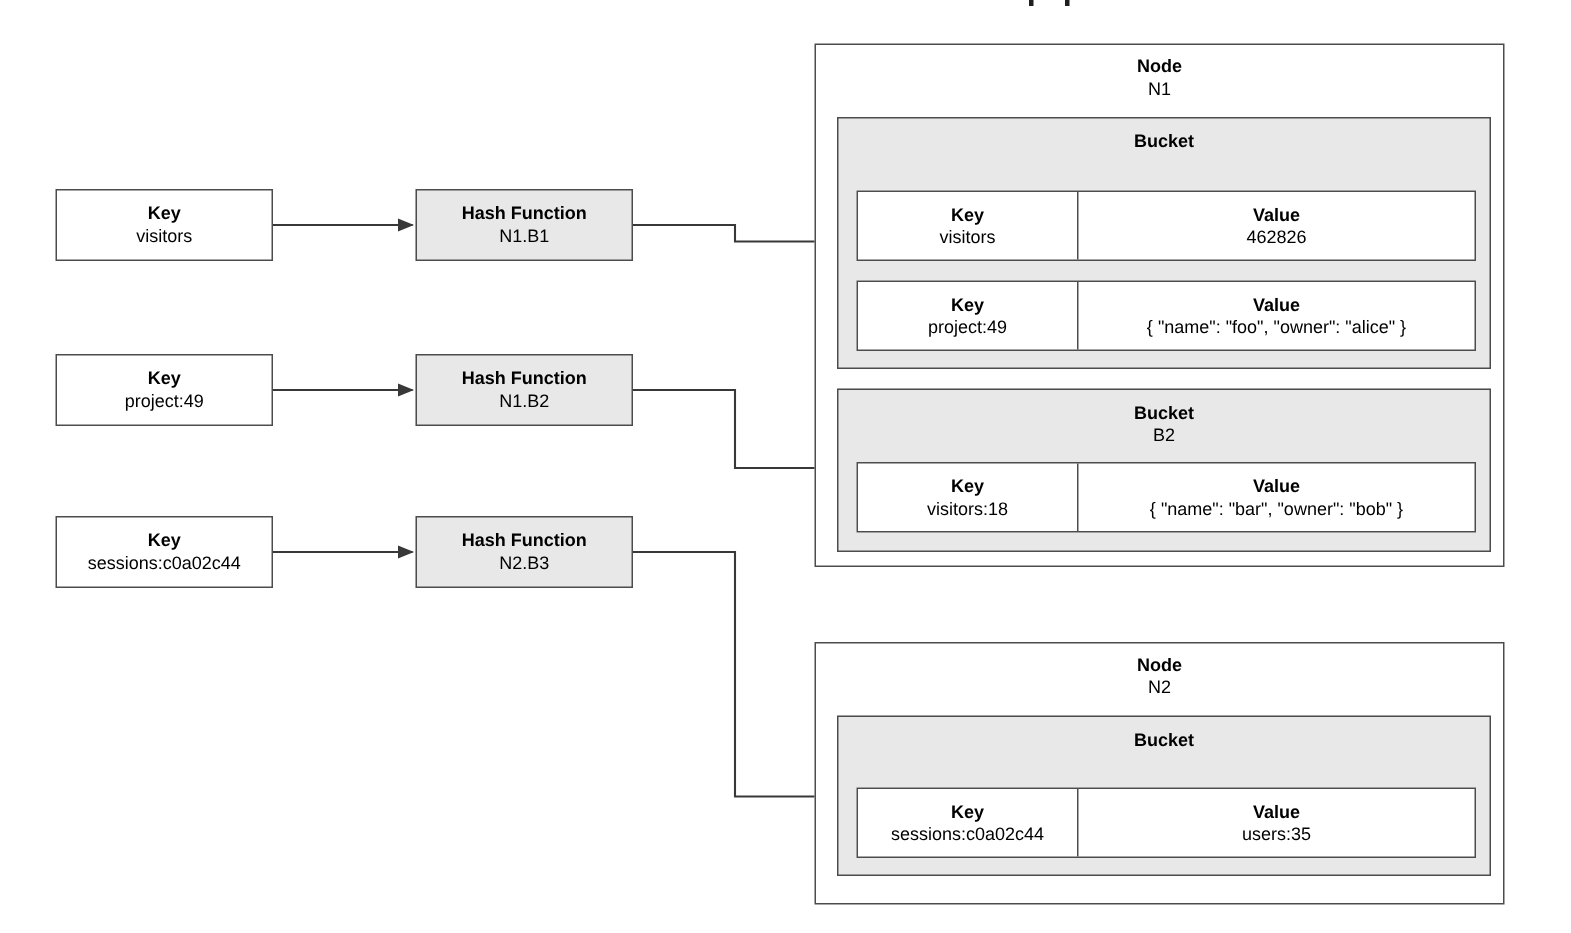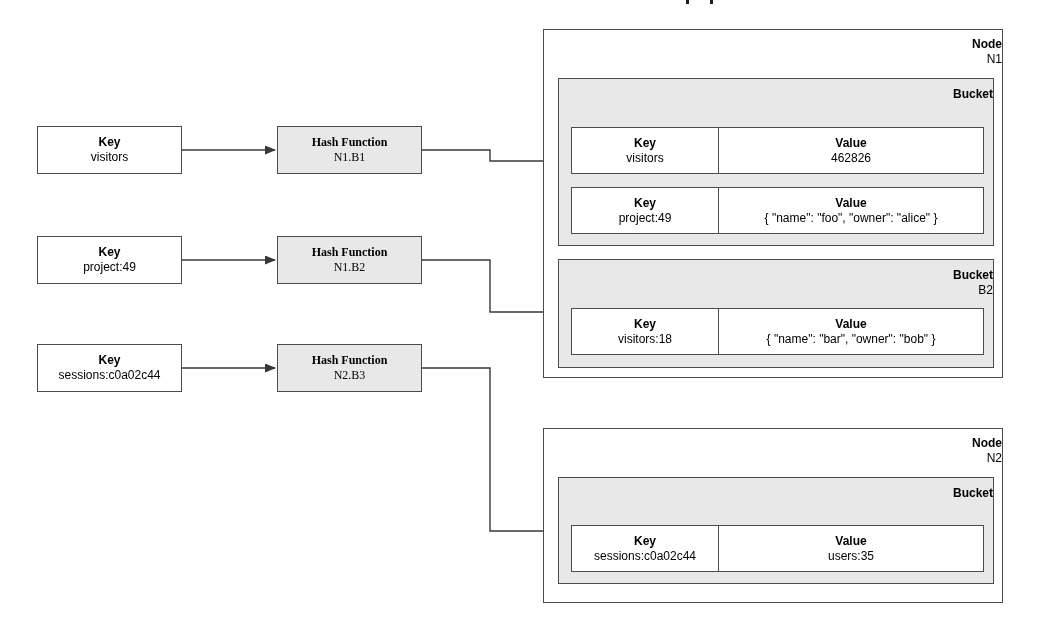--- a/index.html
+++ b/index.html
@@ -17,25 +17,25 @@
     border:1.5px solid #4c4c4c;
     background:#ffffff;
   }
   .shaded { background:#e8e8e8; }
   .centerstack {
     display:flex; flex-direction:column;
     align-items:center; justify-content:center;
     text-align:center;
   }
   .title-line { font-weight:bold; }
-  .hdr { position:absolute; left:0; right:0; text-align:right; }
+  .hdr { position:absolute; left:0; right:0; text-align:center; }
   
   .keybox, .hashbox { width:145px; height:48px; }
   .keybox { left:37px; }
-  .hashbox { left:277px;font-family:Liberation Serif, serif; }
+  .hashbox { left:277px; }
   
   .nodebox { left:543px; width:460px; background:#ffffff; }
   .bucket { position:absolute; left:14px; width:436px; border:1.5px solid #4c4c4c; background:#e8e8e8;padding-left:29px; }
   .entry-row {
     position:absolute; left:12px; width:413px; height:47px;
     border:1.5px solid #4c4c4c; background:#ffffff;
     display:flex;
   }
   .cell-key {
     width:146px; height:100%;

